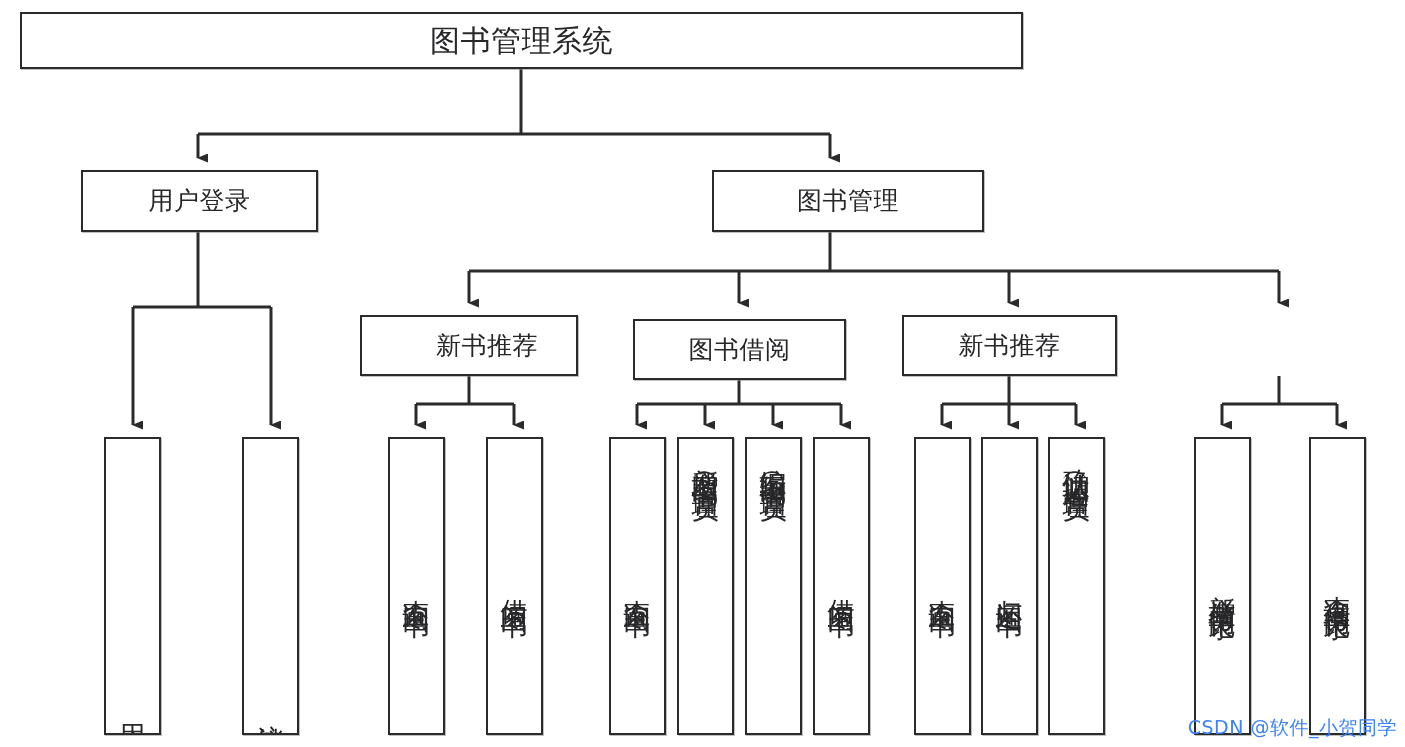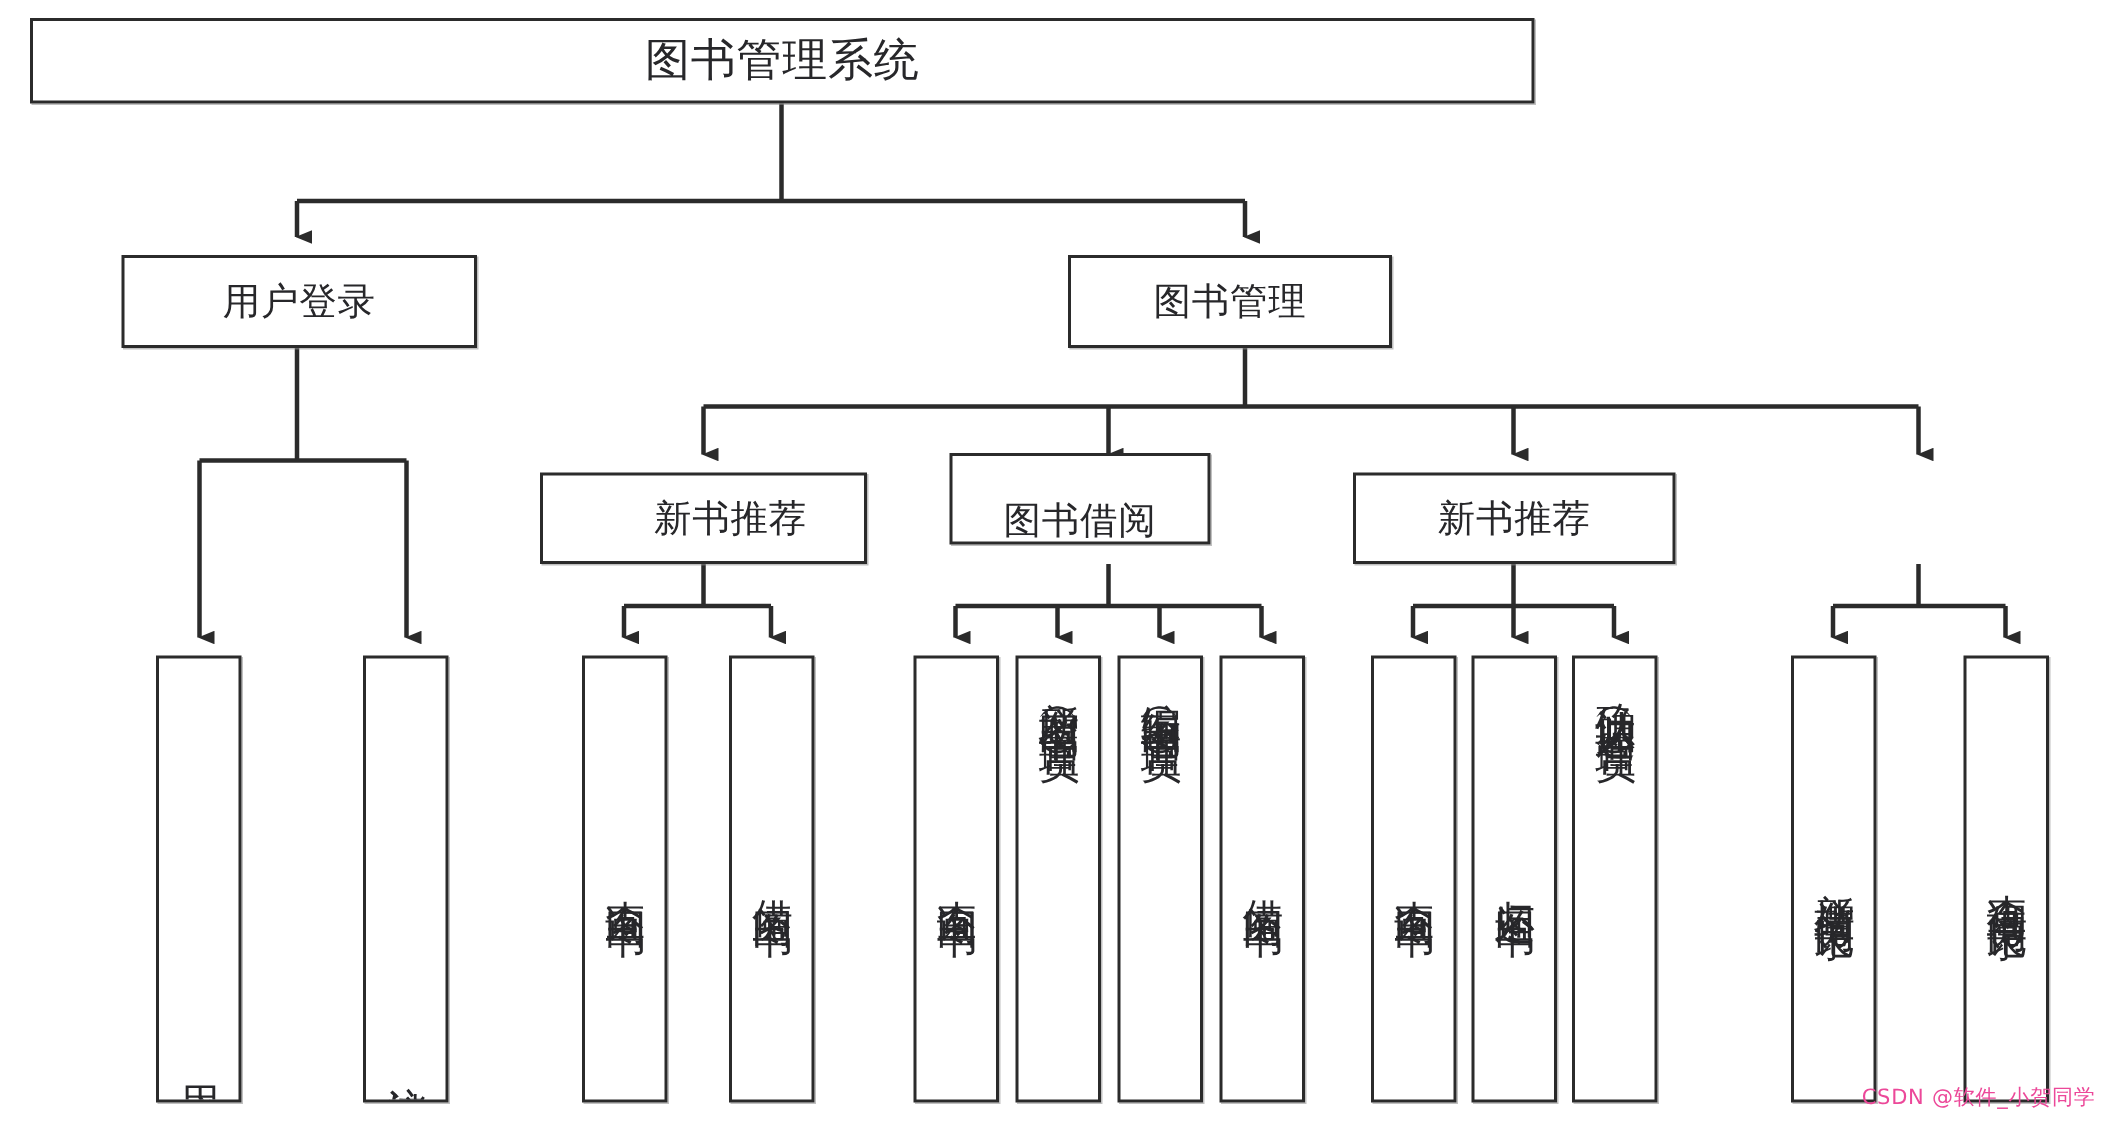--- a/index.html
+++ b/index.html
@@ -66,22 +66,22 @@
   .node.vert.align-bottom { align-items: flex-end; }
   .node.vert.align-bottom .node-label { padding-bottom: 14px; }
   .node.vert.align-center { align-items: center; }
   .node.vert.align-top    { align-items: flex-start; }
   .node.vert.align-top .node-label { padding-top: 8px; }
 
   #watermark {
     position: absolute;
     right: 8px;
     bottom: 6px;
-    font-size: 14px;
-    color: #ec4899;
+    font-size: 19px;
+    color: #3b82f6;
     letter-spacing: 0.5px;
     white-space: nowrap;
     user-select: none;
   }
 </style>
 </head>
 <body>
 
 <div id="diagram-root">
 
@@ -135,28 +135,28 @@
     </g>
   </svg>
 
   <div class="node horiz lvl0" style="left:20px; top:12px; width:1003px; height:57px;">
     <span class="node-label">图书管理系统</span>
   </div>
 
   <div class="node horiz lvl1" style="left:81px; top:170px; width:237px; height:62px;">
     <span class="node-label">用户登录</span>
   </div>
-  <div class="node horiz lvl1" style="left:712px; top:170px; width:216px; height:62px;">
+  <div class="node horiz lvl1" style="left:712px; top:170px; width:272px; height:62px;">
     <span class="node-label">图书管理</span>
   </div>
 
   <div class="node horiz lvl2" style="left:360px; top:315px; width:218px; height:61px;padding-left:36px;">
     <span class="node-label">新书推荐</span>
   </div>
-  <div class="node horiz lvl2" style="left:633px; top:302px; width:174px; height:61px;align-items:flex-end;">
+  <div class="node horiz lvl2" style="left:633px; top:319px; width:213px; height:61px;">
     <span class="node-label">图书借阅</span>
   </div>
   <div class="node horiz lvl2" style="left:902px; top:315px; width:215px; height:61px;">
     <span class="node-label">新书推荐</span>
   </div>
 
   <div class="node vert align-bottom" style="left:104px; top:437px; width:57px; height:298px;">
     <span class="node-label">用户登录</span>
   </div>
   <div class="node vert align-bottom" style="left:242px; top:437px; width:57px; height:298px;">

